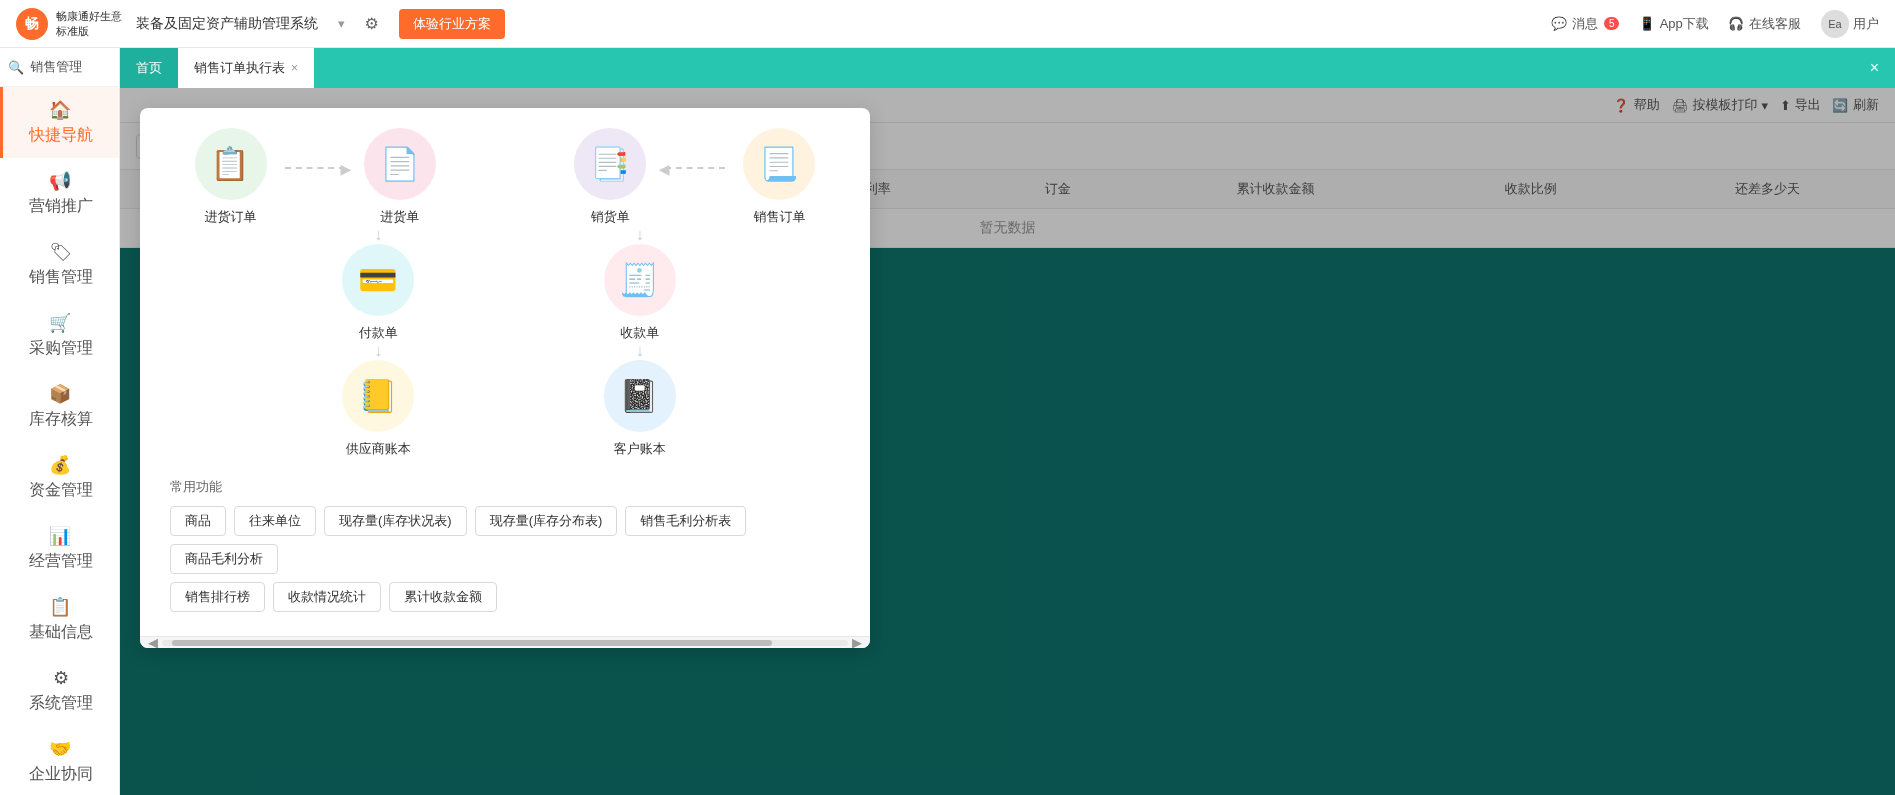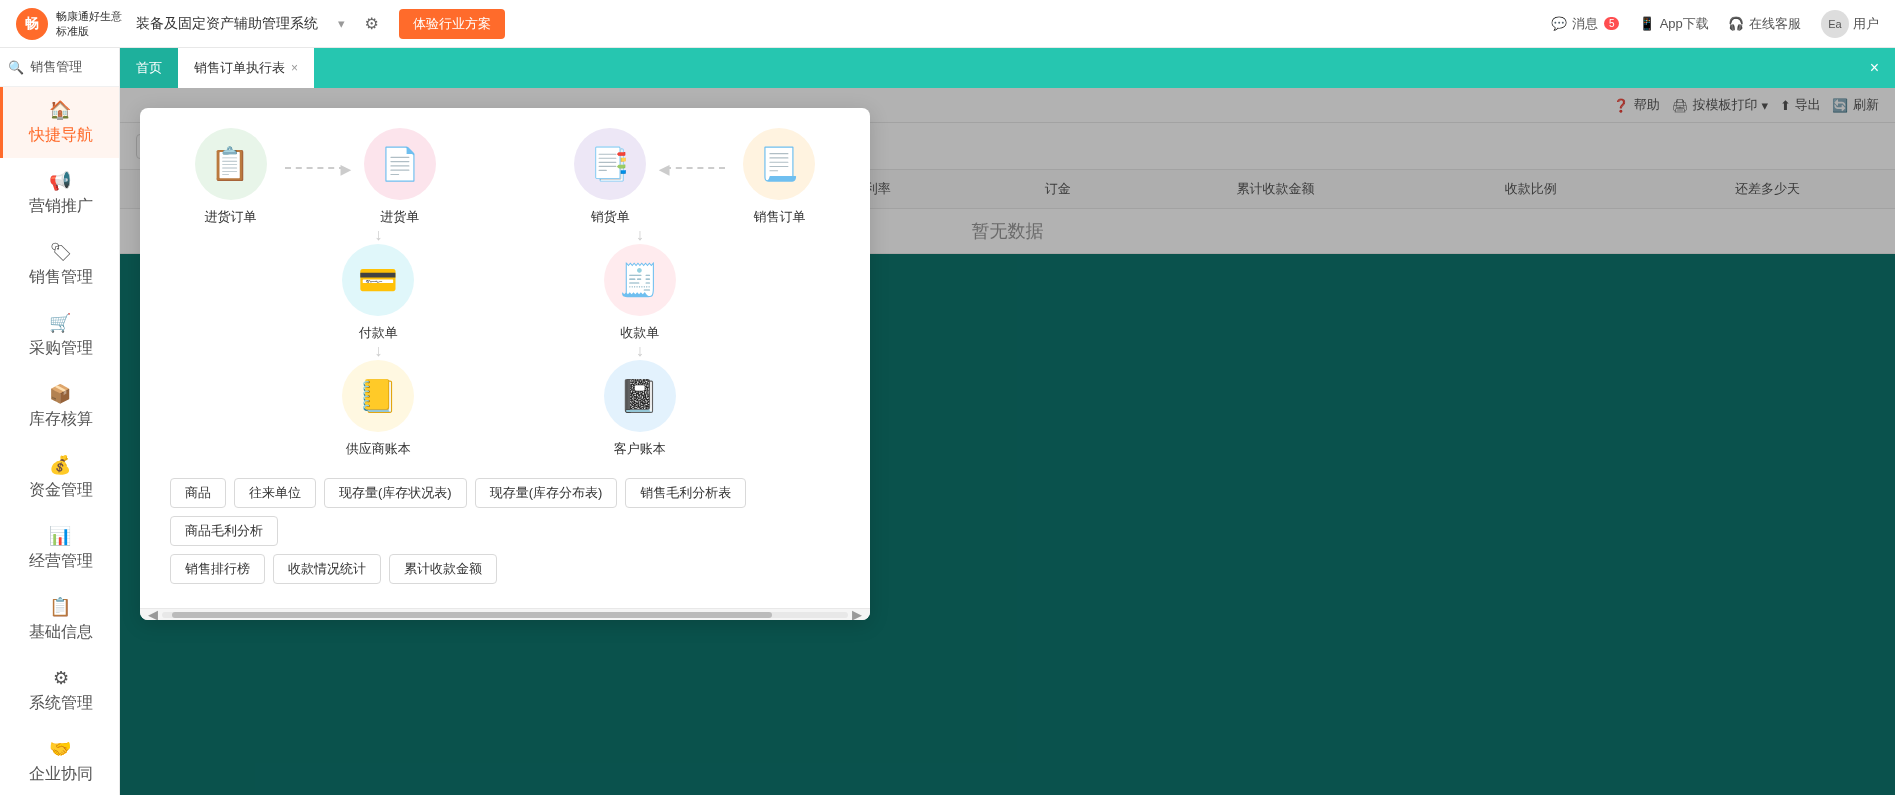--- a/index.html
+++ b/index.html
@@ -198,21 +198,21 @@
     }
     .data-table td {
       border-bottom: 1px solid #f0f0f0;
       padding: 10px 12px;
       text-align: center;
     }
     .no-data {
       text-align: center;
       padding: 60px;
       color: #999;
-      font-size: 18px;
+      font-size: 14px;
     }
 
     
     .modal-overlay {
       position: absolute;
       top: 0; left: 0; right: 0; bottom: 0;
       background: rgba(0,0,0,0.3);
       z-index: 200;
       display: flex;
       align-items: flex-start;
@@ -589,20 +589,21 @@
               <div style="width:8px;"></div>
               <div class="flow-node" style="flex:1;">
                 <div class="flow-circle blue-light" style="font-size:32px;">📓</div>
                 <div class="flow-label">客户账本</div>
               </div>
               <div style="flex:1;"></div>
             </div>
           </div>
 
           <div class="common-func">
+            <div class="common-func-title">常用功能</div>
             <div class="func-buttons">
               <button class="func-btn">商品</button>
               <button class="func-btn">往来单位</button>
               <button class="func-btn">现存量(库存状况表)</button>
               <button class="func-btn">现存量(库存分布表)</button>
               <button class="func-btn">销售毛利分析表</button>
               <button class="func-btn">商品毛利分析</button>
             </div>
             <div class="func-buttons">
               <button class="func-btn">销售排行榜</button>

